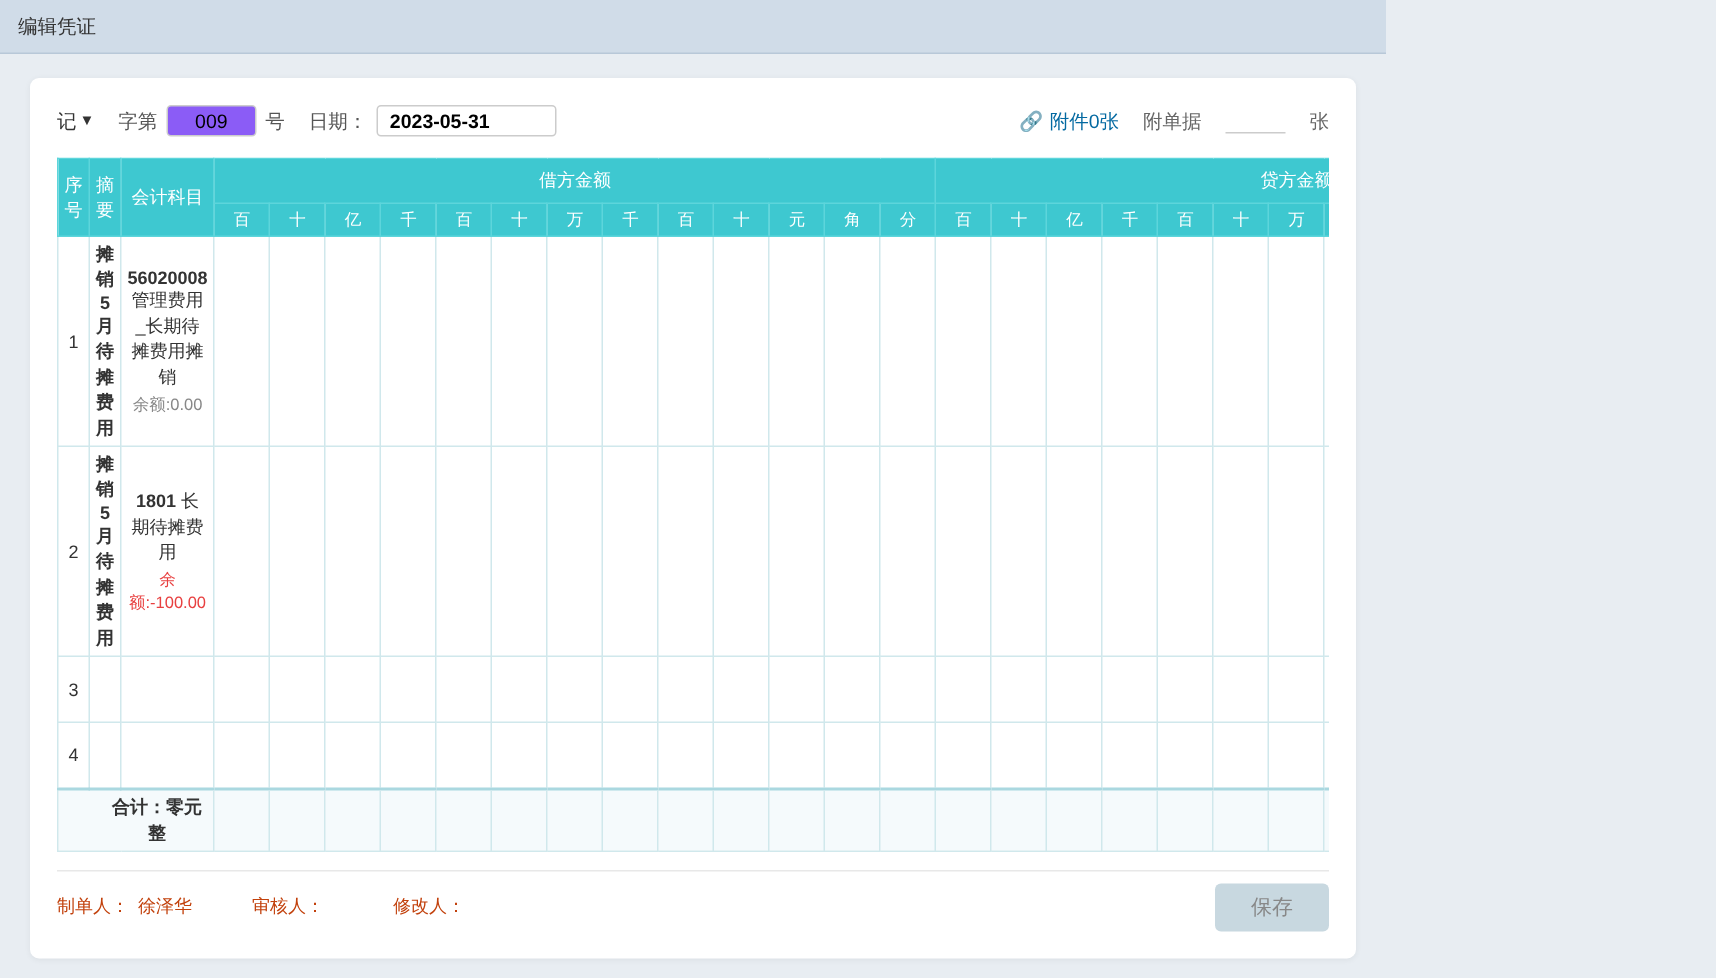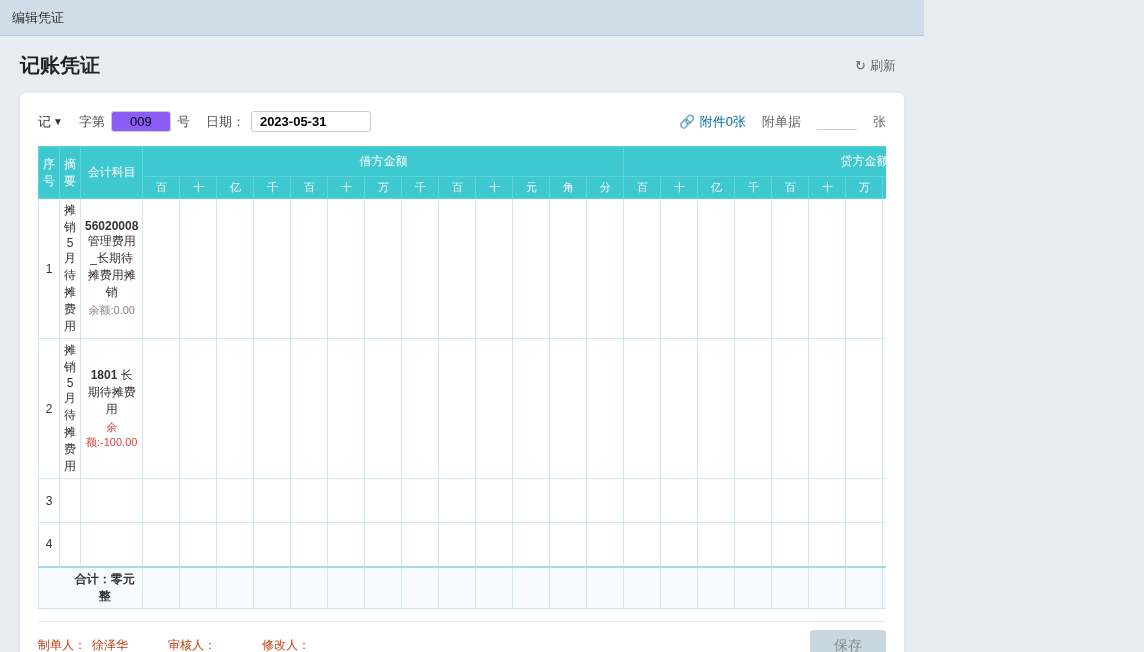--- a/index.html
+++ b/index.html
@@ -161,20 +161,21 @@
     }
     .col-seq { width: 36px; }
     .col-summary { width: 180px; }
     .col-account { width: 220px; }
     .col-digit { width: 28px; min-width: 22px; }
     .td-summary {
       text-align: left;
       padding-left: 8px;
       vertical-align: top;
       padding-top: 6px;
+      font-weight: bold;
     }
     .td-account {
       text-align: left;
       padding-left: 6px;
       vertical-align: top;
       padding-top: 6px;
       margin-top: 24px;
     }
     .balance-text {
       font-size: 11px;
@@ -242,27 +243,20 @@
     }
   </style>
 </head>
 <body>
 
 <div class="window">
   <div class="title-bar">
     <span>编辑凭证</span>
   </div>
   <div class="content-area">
-    <div class="page-header">
-      <span class="page-title">记账凭证</span>
-      <button class="refresh-btn">
-        <span>↻</span>
-        <span>刷新</span>
-      </button>
-    </div>
     <div class="card">
       <div class="toolbar">
         <div class="toolbar-group">
           <div class="ji-select">
             <span>记</span>
             <span style="font-size:10px;">▼</span>
           </div>
         </div>
         <div class="toolbar-group">
           <span class="label">字第</span>

